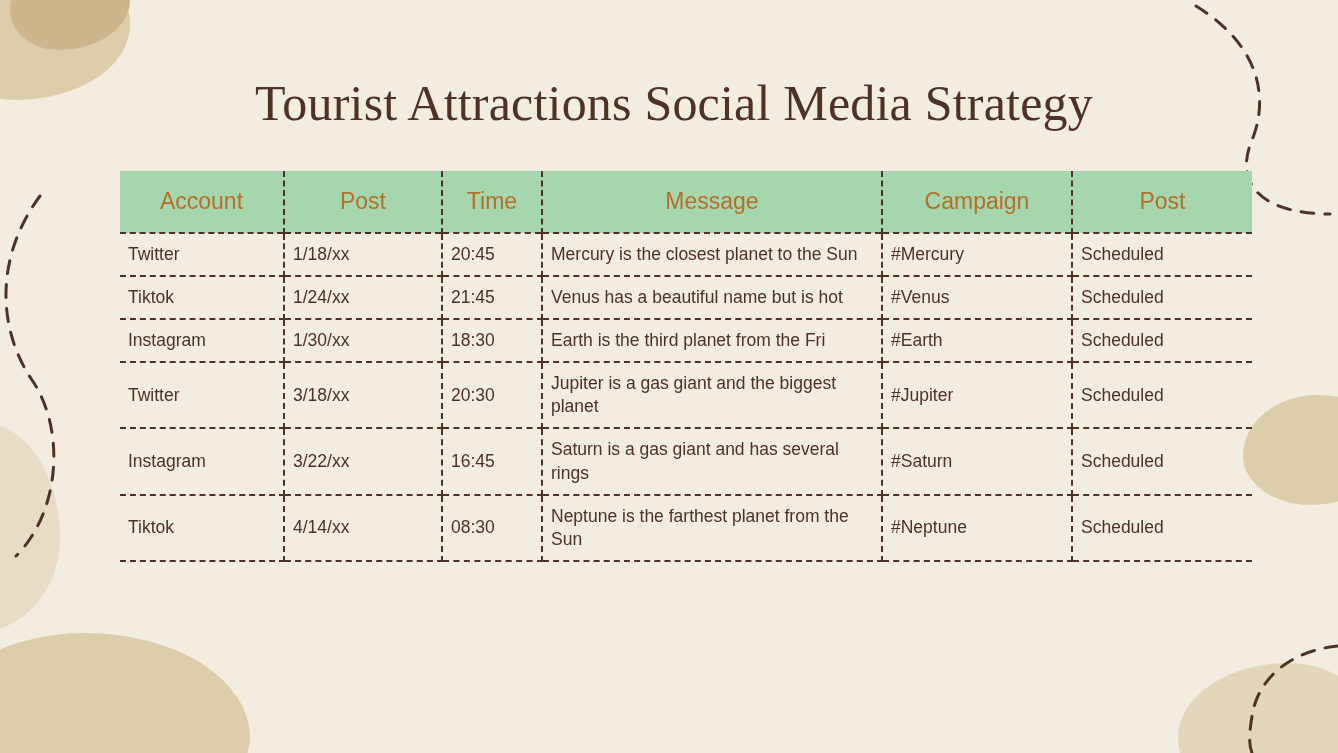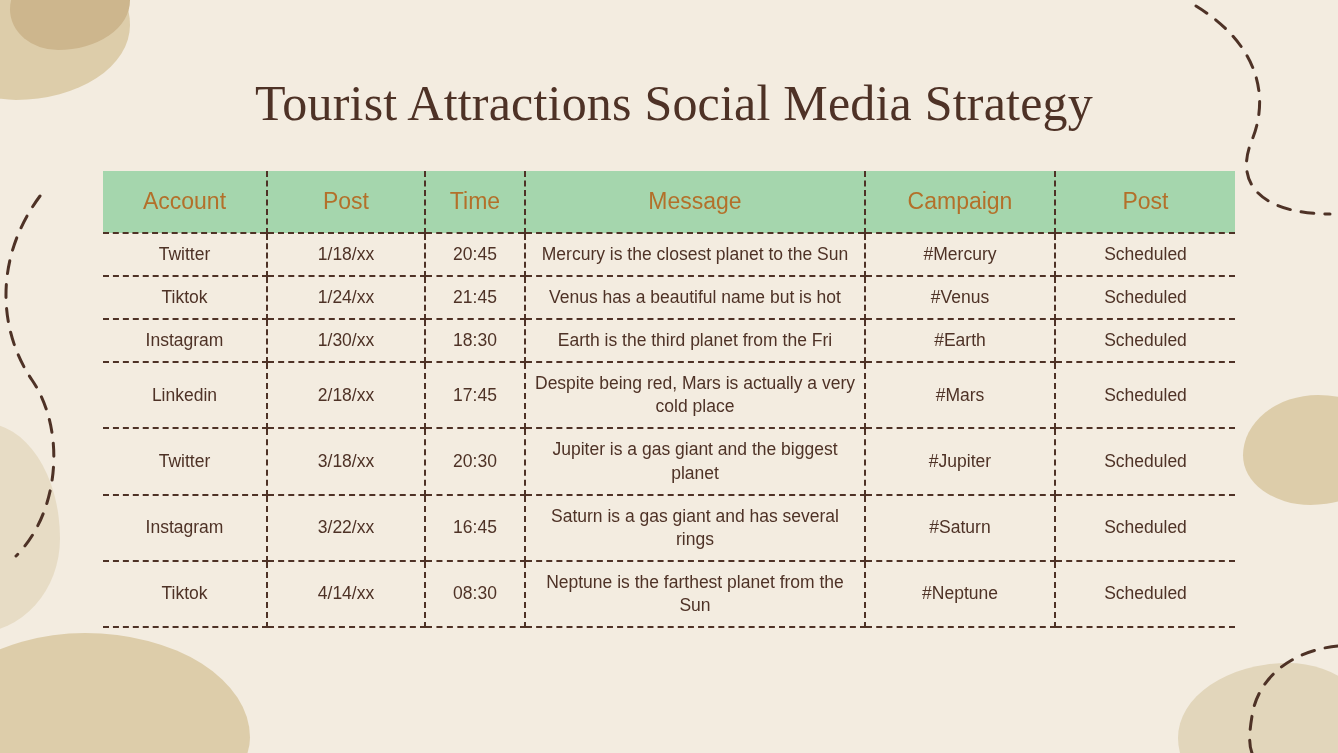--- a/index.html
+++ b/index.html
@@ -85,42 +85,42 @@
     right: 0;
     text-align: center;
     font-family: "Liberation Serif", serif;
     font-size: 50px;
     color: #4e3226;
     letter-spacing: 0.2px;
   }
 
   table.schedule {
     position: absolute;
-    left: 103px;
+    left: 120px;
     top: 171px;
     width: 1132px;
     border-collapse: collapse;
     table-layout: fixed;
   }
   table.schedule th {
     background: #a5d6ad;
     color: #b3702a;
     font-weight: normal;
     font-size: 23px;
     height: 59px;
     vertical-align: middle;
     text-align: center;
     border-right: 2px dashed #4e3226;
   }
   table.schedule th:last-child { border-right: none; }
 
   table.schedule td {
     font-size: 17.5px;
     color: #4e3226;
-    text-align: center;
+    text-align: left;
     vertical-align: middle;
     padding: 9px 8px;
     border-bottom: 2px dashed #4e3226;
     border-right: 2px dashed #4e3226;
     line-height: 1.32;
     margin-top: 12px;
   }
   table.schedule td:last-child { border-right: none; }
   table.schedule tbody tr:first-child td { border-top: 2px dashed #4e3226; }
 
@@ -191,28 +191,20 @@
       </tr>
       <tr>
         <td>Instagram</td>
         <td>1/30/xx</td>
         <td>18:30</td>
         <td>Earth is the third planet from the Fri</td>
         <td>#Earth</td>
         <td>Scheduled</td>
       </tr>
       <tr>
-        <td>Linkedin</td>
-        <td>2/18/xx</td>
-        <td>17:45</td>
-        <td>Despite being red, Mars is actually a very cold place</td>
-        <td>#Mars</td>
-        <td>Scheduled</td>
-      </tr>
-      <tr>
         <td>Twitter</td>
         <td>3/18/xx</td>
         <td>20:30</td>
         <td>Jupiter is a gas giant and the biggest planet</td>
         <td>#Jupiter</td>
         <td>Scheduled</td>
       </tr>
       <tr>
         <td>Instagram</td>
         <td>3/22/xx</td>

